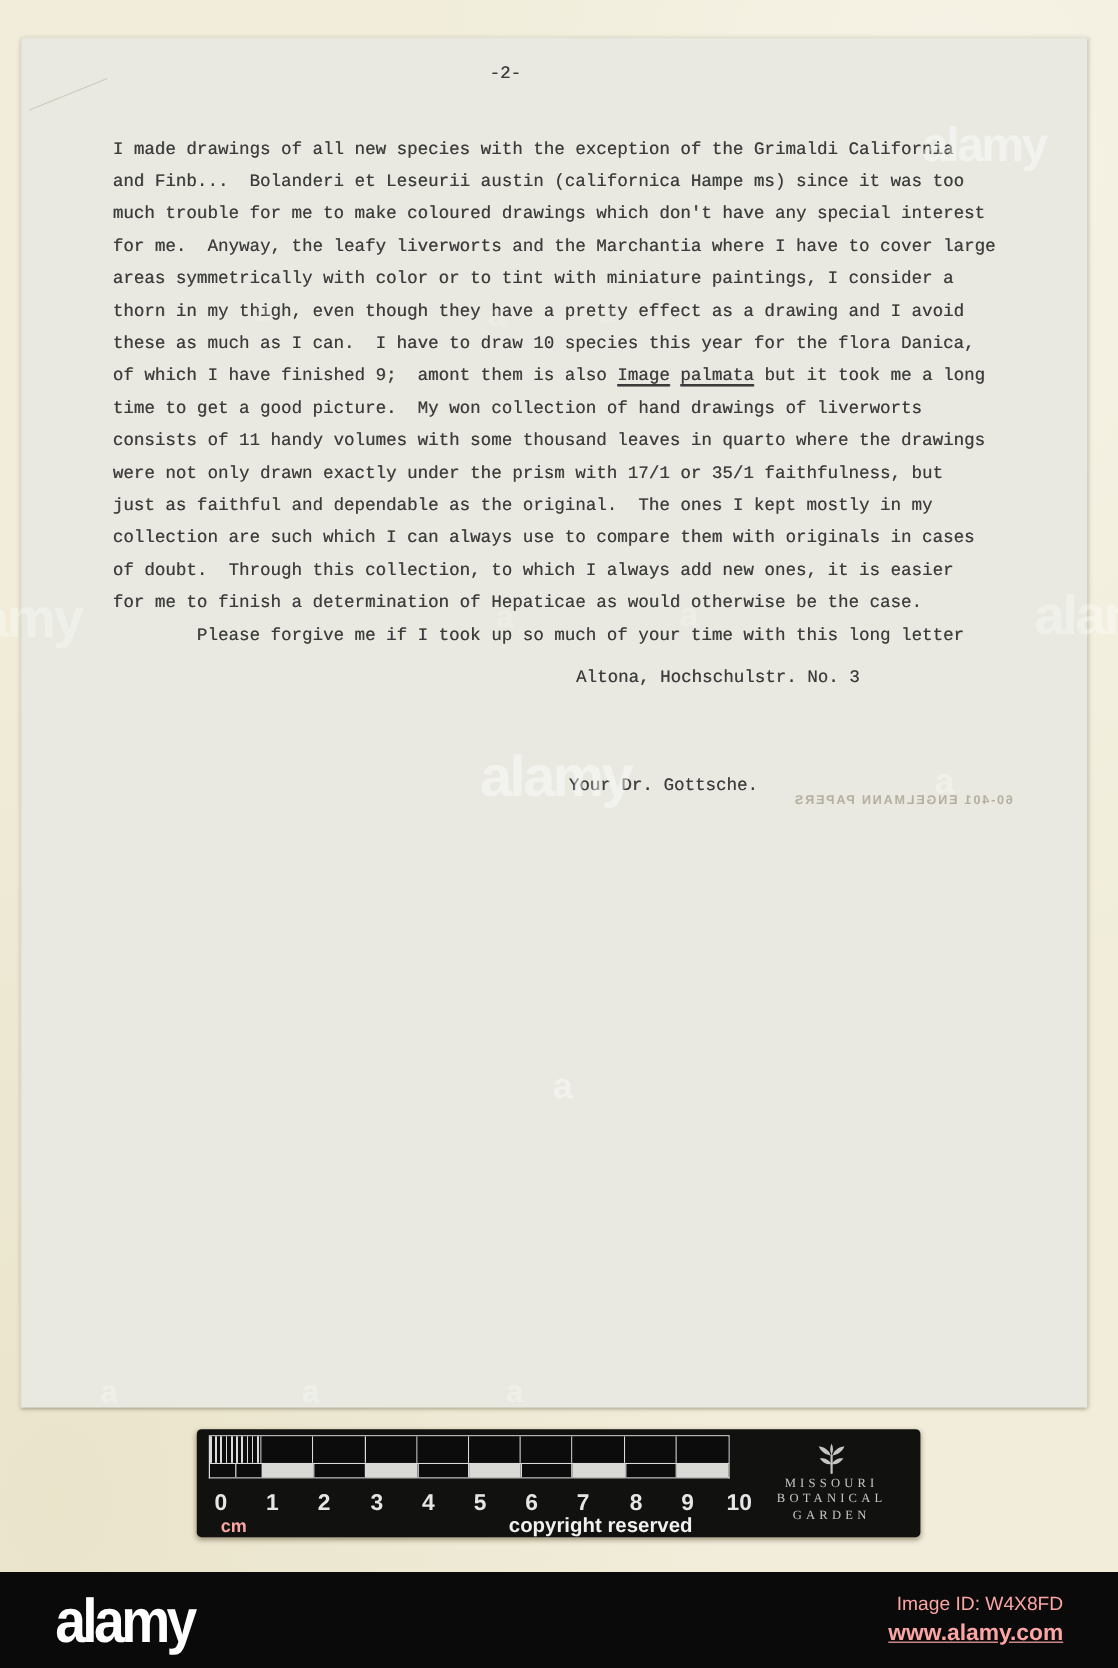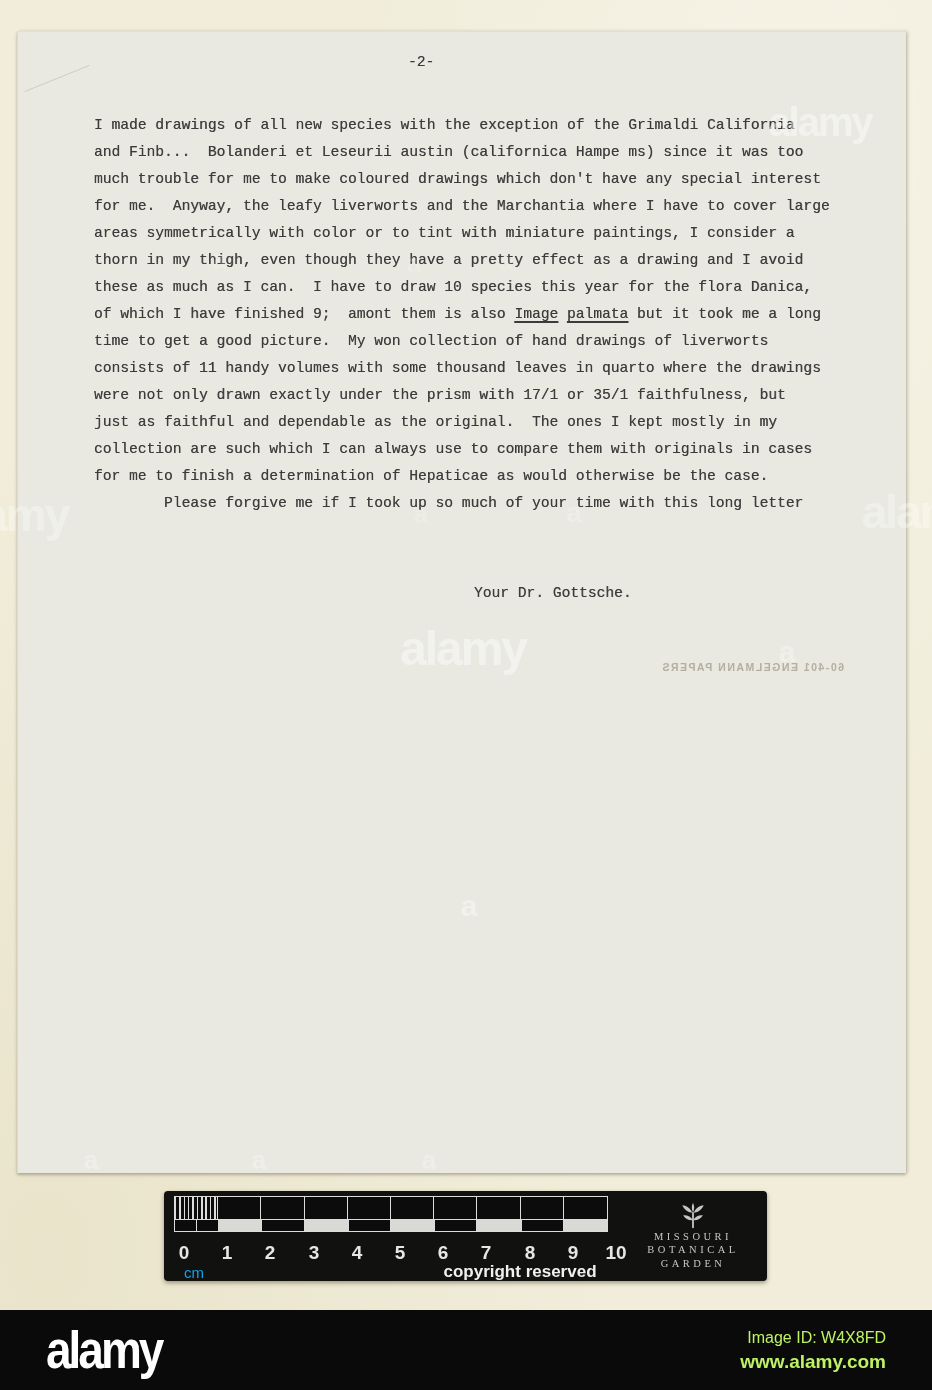--- a/index.html
+++ b/index.html
@@ -49,36 +49,36 @@
   .row-thin{display:flex;width:432px;border:1.5px solid #dcdcdc;border-top:none;height:11px;}
   .row-thin .c{flex:0 0 43.2px;box-sizing:border-box;}
   .row-thin .tw{background:#d9d9d6;}
   .row-thin .tb{background:#0c0c0c;border-left:1.5px solid #dcdcdc;border-right:1.5px solid #dcdcdc;}
   .row-thin .tsplit{display:flex;background:#0c0c0c;}
   .row-thin .tsplit i{flex:1;border-right:1.5px solid #dcdcdc;}
   .row-thin .tsplit i:last-child{border-right:none;}
   .numbers{position:absolute;left:0;top:46px;width:460px;height:22px;}
   .numbers span{position:absolute;transform:translateX(-50%);
      color:#e6e6e6;font-size:19px;font-weight:600;font-family:"Liberation Sans",sans-serif;}
-  .unitcm{position:absolute;left:10px;top:68px;color:#0ea5e9;font-size:15px;font-weight:400;}
-  .copyright{position:absolute;left:250px;top:66px;width:192px;text-align:center;
+  .unitcm{position:absolute;left:10px;top:68px;color:#fca5a5;font-size:15px;font-weight:700;}
+  .copyright{position:absolute;left:250px;top:66px;width:192px;text-align:left;
      color:#f0f0f0;font-size:17px;font-weight:700;}
   .mbg{position:absolute;left:455px;top:3px;width:148px;height:84px;
      display:flex;flex-direction:column;align-items:center;justify-content:center;gap:1px;}
   .mbg-line{font-family:"Liberation Serif","DejaVu Serif",serif;
      color:#c6c6c6;font-size:10.5px;letter-spacing:3.5px;line-height:12.5px;white-space:nowrap;}
   
   .footer{position:absolute;left:0;top:1310px;width:932px;height:80px;background:#0a0a0a;}
   .alamy-brand{position:absolute;left:46px;top:50%;transform:translateY(-50%) scaleY(1.12);
      color:#ffffff;font-size:46px;font-weight:700;letter-spacing:-3px;
      font-family:"Liberation Sans",sans-serif;}
   .footer-right{position:absolute;right:46px;top:50%;transform:translateY(-50%);
-     text-align:right;color:#bef264;}
+     text-align:right;color:#fca5a5;}
   .footer-id{font-size:16px;font-weight:400;line-height:24px;}
-  .footer-url{font-size:19px;font-weight:700;line-height:24px;}
+  .footer-url{font-size:19px;font-weight:700;line-height:24px;text-decoration:underline;}
 </style>
 </head>
 <body>
 
 <div class="stage">
 
   <div class="paper">
     <div class="paper-edge"></div>
 
     <div class="textcol typetext">
@@ -91,24 +91,26 @@
         <div class="tline">for me.  Anyway, the leafy liverworts and the Marchantia where I have to cover large</div>
         <div class="tline">areas symmetrically with color or to tint with miniature paintings, I consider a</div>
         <div class="tline">thorn in my thigh, even though they have a pretty effect as a drawing and I avoid</div>
         <div class="tline">these as much as I can.  I have to draw 10 species this year for the flora Danica,</div>
         <div class="tline"><span>of which I have finished 9;  amont them is also </span><span class="uline">Image</span><span> </span><span class="uline">palmata</span><span> but it took me a long</span></div>
         <div class="tline">time to get a good picture.  My won collection of hand drawings of liverworts</div>
         <div class="tline">consists of 11 handy volumes with some thousand leaves in quarto where the drawings</div>
         <div class="tline">were not only drawn exactly under the prism with 17/1 or 35/1 faithfulness, but</div>
         <div class="tline">just as faithful and dependable as the original.  The ones I kept mostly in my</div>
         <div class="tline">collection are such which I can always use to compare them with originals in cases</div>
+        <div class="tline">of doubt.  Through this collection, to which I always add new ones, it is easier</div>
         <div class="tline">for me to finish a determination of Hepaticae as would otherwise be the case.</div>
         <div class="tline">        Please forgive me if I took up so much of your time with this long letter</div>
       </div>
 
+      <div class="address tline">Altona, Hochschulstr. No. 3</div>
       <div class="signature tline">Your Dr. Gottsche.</div>
     </div>
 
     <div class="verso-stamp">60-401 ENGELMANN PAPERS</div>
   </div>
 
   <span class="wm" style="left:820px;top:122px;font-size:40px;opacity:.45">alamy</span>
   <span class="wm" style="left:218px;top:259px;font-size:26px;opacity:.18">a</span>
   <span class="wm" style="left:413px;top:263px;font-size:26px;opacity:.18">a</span>
   <span class="wm" style="left:505px;top:261px;font-size:26px;opacity:.15">a</span>

